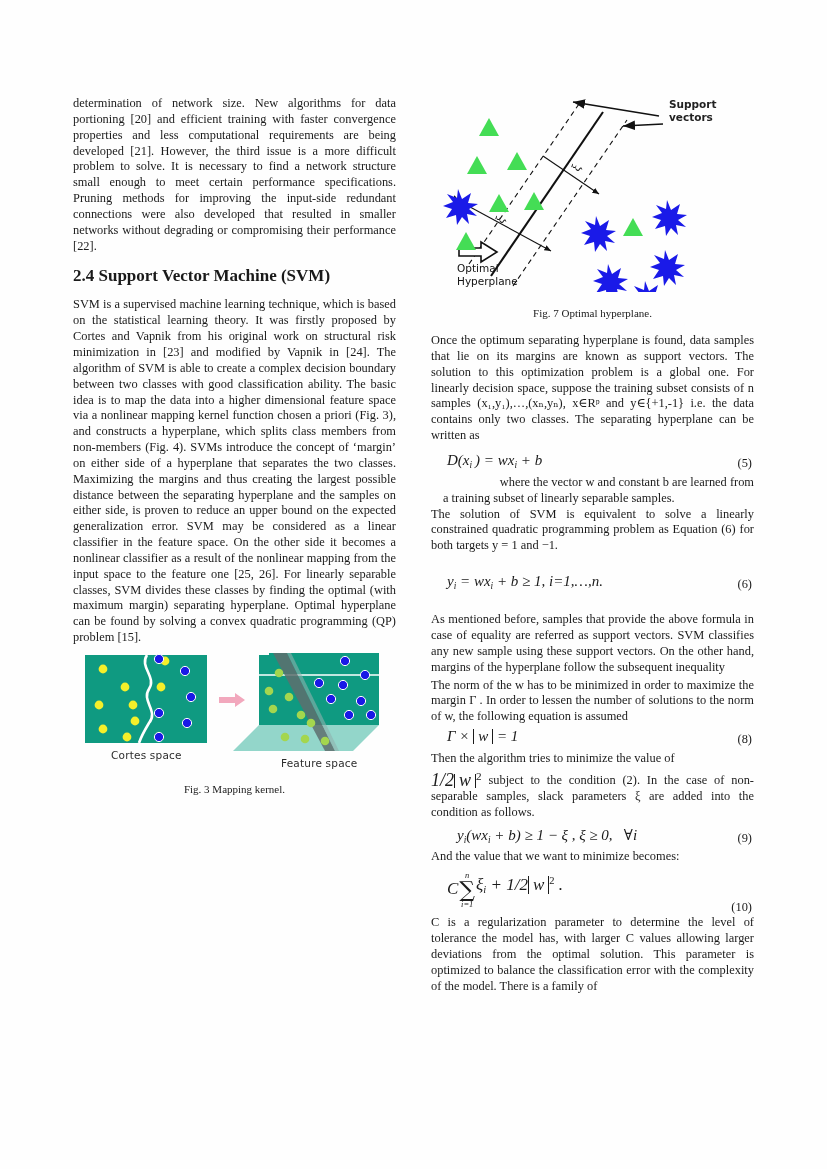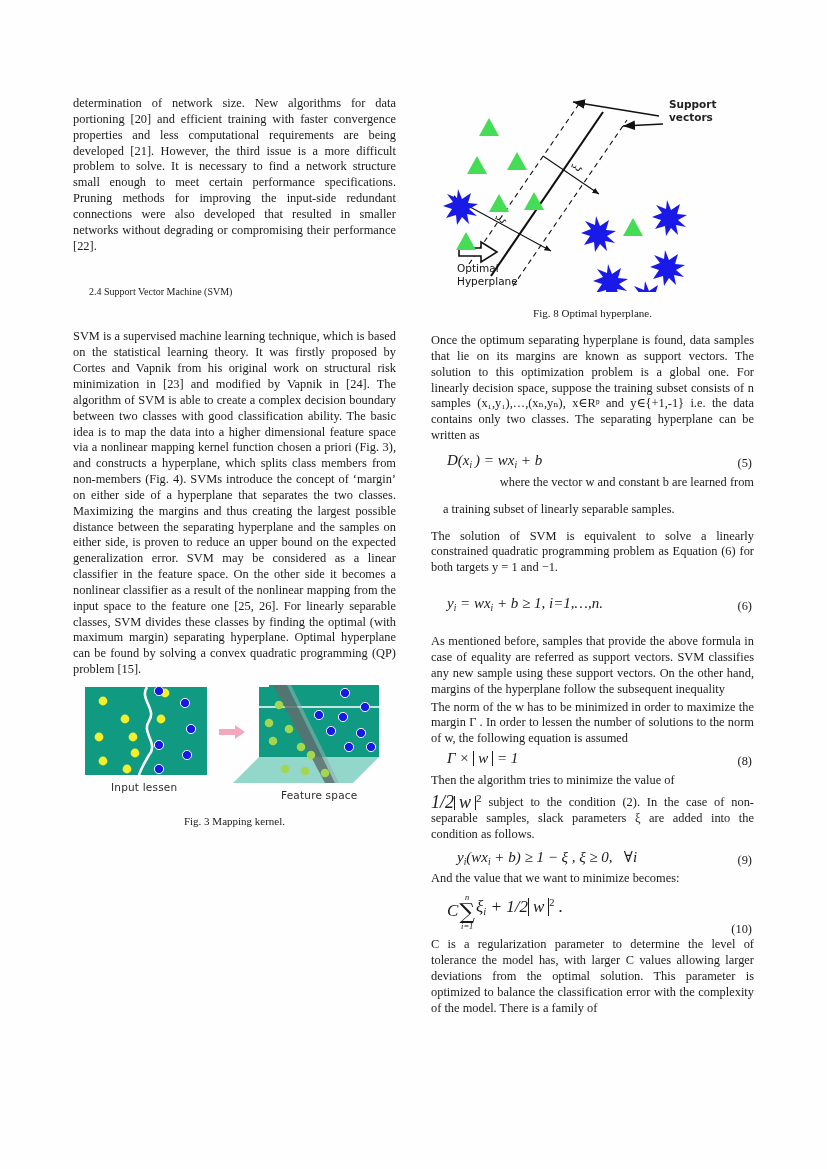--- a/index.html
+++ b/index.html
@@ -30,27 +30,27 @@
     width: 323px;
   }
   p.body {
     margin: 0 0 0 0;
     font-size: 12.4px;
     line-height: 15.85px;
     text-align: justify;
     text-justify: inter-word;
     hyphens: none;
   }
-  p.body + p.body { margin-top: 11px; }
+  p.body + p.body { margin-top: 0; }
   .gap { height: 13px; }
   .gap-sm { height: 7px; }
   h2.section {
-    margin: 16px;
-    font-size: 10px;
-    font-weight: normal;
+    margin: 0;
+    font-size: 17px;
+    font-weight: bold;
     line-height: 17px;
     text-align: left;
   }
   .caption {
     font-size: 11px;
     text-align: center;
     line-height: 14px;
     margin-top: 7px;
   }
   
@@ -209,21 +209,21 @@
             <circle cx="272" cy="8" r="4.6" fill="#1919e6" stroke="#ffffff" stroke-width="1"></circle>
             <circle cx="246" cy="30" r="4.6" fill="#1919e6" stroke="#ffffff" stroke-width="1"></circle>
             <circle cx="270" cy="32" r="4.6" fill="#1919e6" stroke="#ffffff" stroke-width="1"></circle>
             <circle cx="292" cy="22" r="4.6" fill="#1919e6" stroke="#ffffff" stroke-width="1"></circle>
             <circle cx="258" cy="46" r="4.6" fill="#1919e6" stroke="#ffffff" stroke-width="1"></circle>
             <circle cx="288" cy="48" r="4.6" fill="#1919e6" stroke="#ffffff" stroke-width="1"></circle>
             <circle cx="276" cy="62" r="4.6" fill="#1919e6" stroke="#ffffff" stroke-width="1"></circle>
             <circle cx="298" cy="62" r="4.6" fill="#1919e6" stroke="#ffffff" stroke-width="1"></circle>
           </g>
         </svg>
-        <div class="sp-label" style="left:38px; top:96px;">Input lessen</div>
+        <div class="sp-label" style="left:38px; top:96px;">Cortes space</div>
         <div class="sp-label" style="left:208px; top:104px;">Feature space</div>
       </div>
 
       <div class="caption">Fig. 3 Mapping kernel.</div>
 
     </div>
 
     <div class="col">
 
       <div class="fig4">
@@ -280,21 +280,21 @@
           <div>Support</div>
           <div>vectors</div>
         </div>
 
         <div style="position:absolute; left:26px; top:166px; font-family:'DejaVu Sans','Liberation Sans',sans-serif; font-size:10.5px; line-height:12.5px; color:#111; font-weight:400;">
           <div>Optimal</div>
           <div>Hyperplane</div>
         </div>
       </div>
 
-      <div class="caption" style="margin-top:14px;">Fig. 8 Optimal hyperplane.</div>
+      <div class="caption" style="margin-top:14px;">Fig. 7 Optimal hyperplane.</div>
 
       <div class="gap"></div>
 
       <p class="body">Once the optimum separating hyperplane is found, data samples that lie on its margins are known as support vectors. The solution to this optimization problem is a global one.  For linearly decision space, suppose the training subset consists of n samples (x₁,y₁),…,(xₙ,yₙ), x∈Rᵖ and y∈{+1,-1} i.e. the data contains only two classes. The separating hyperplane can be written as</p>
 
       <div class="eq-row eq-indent" style="margin-top:7px;">
         <span class="eq-body">
           <i>D</i>(<i>x</i><sub class="v">i</sub> ) = <i>wx</i><sub class="v">i</sub> + <i>b</i>
         </span>
         <span class="eq-num">(5)</span>

